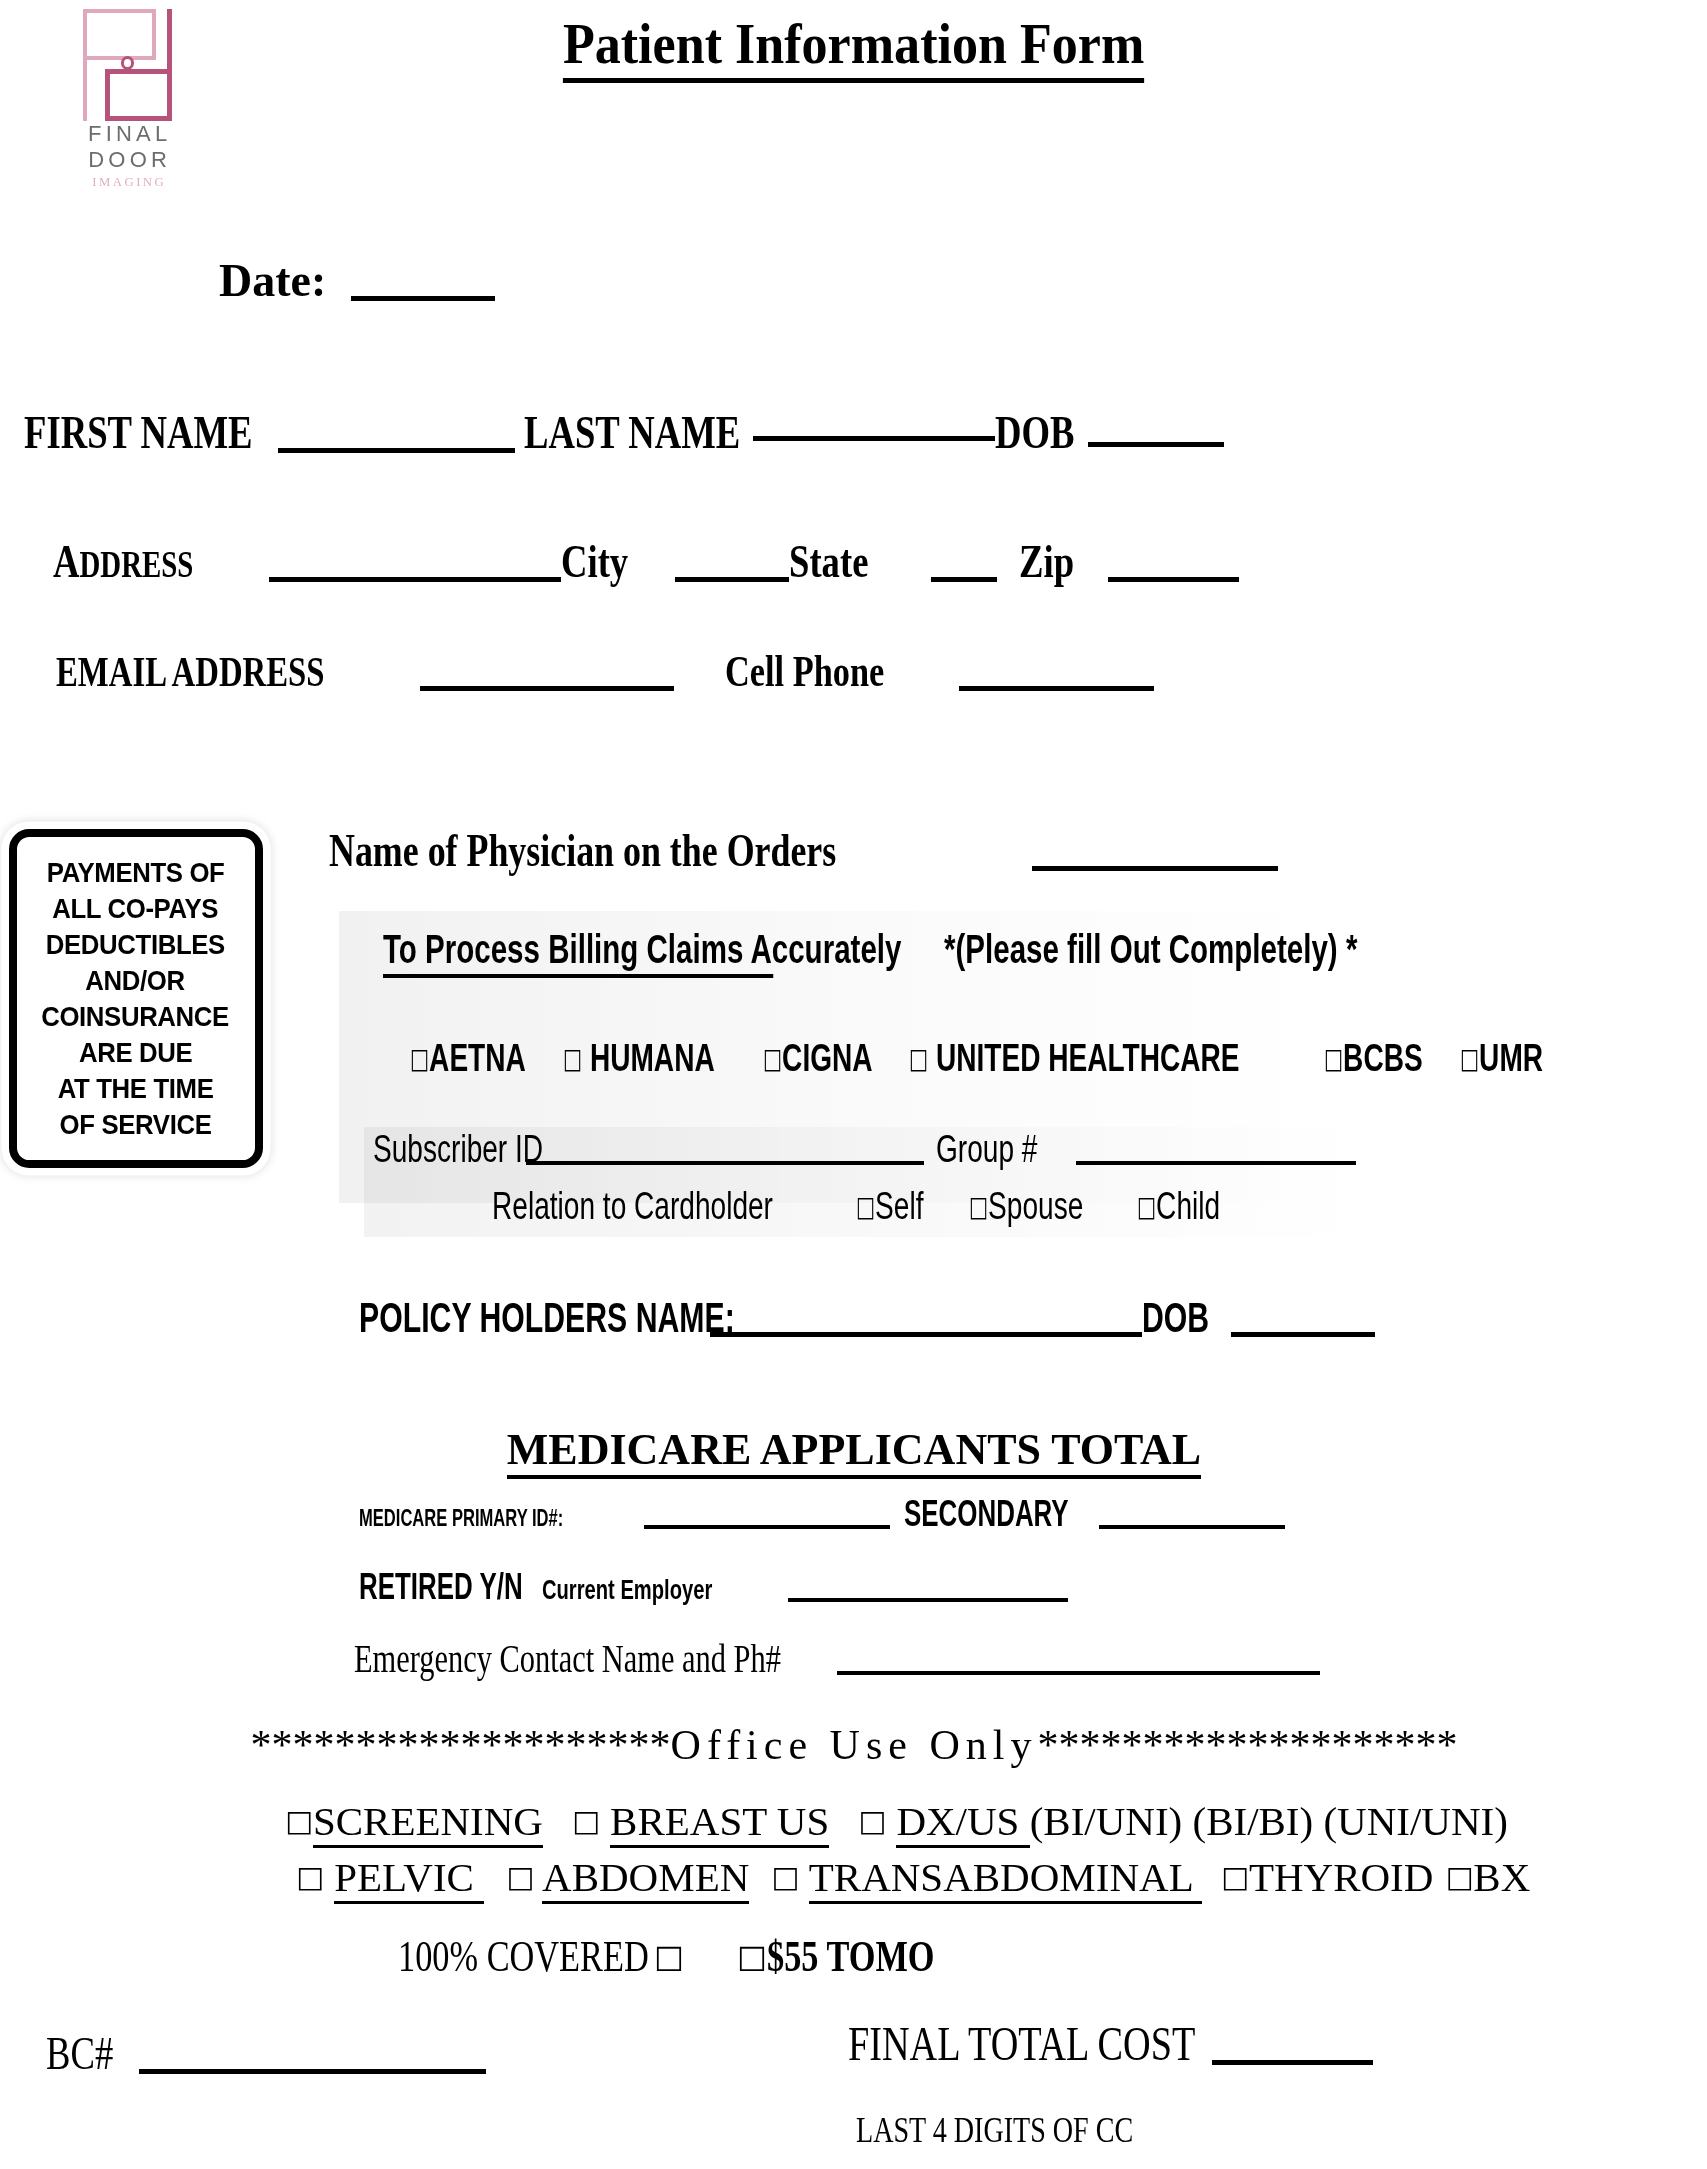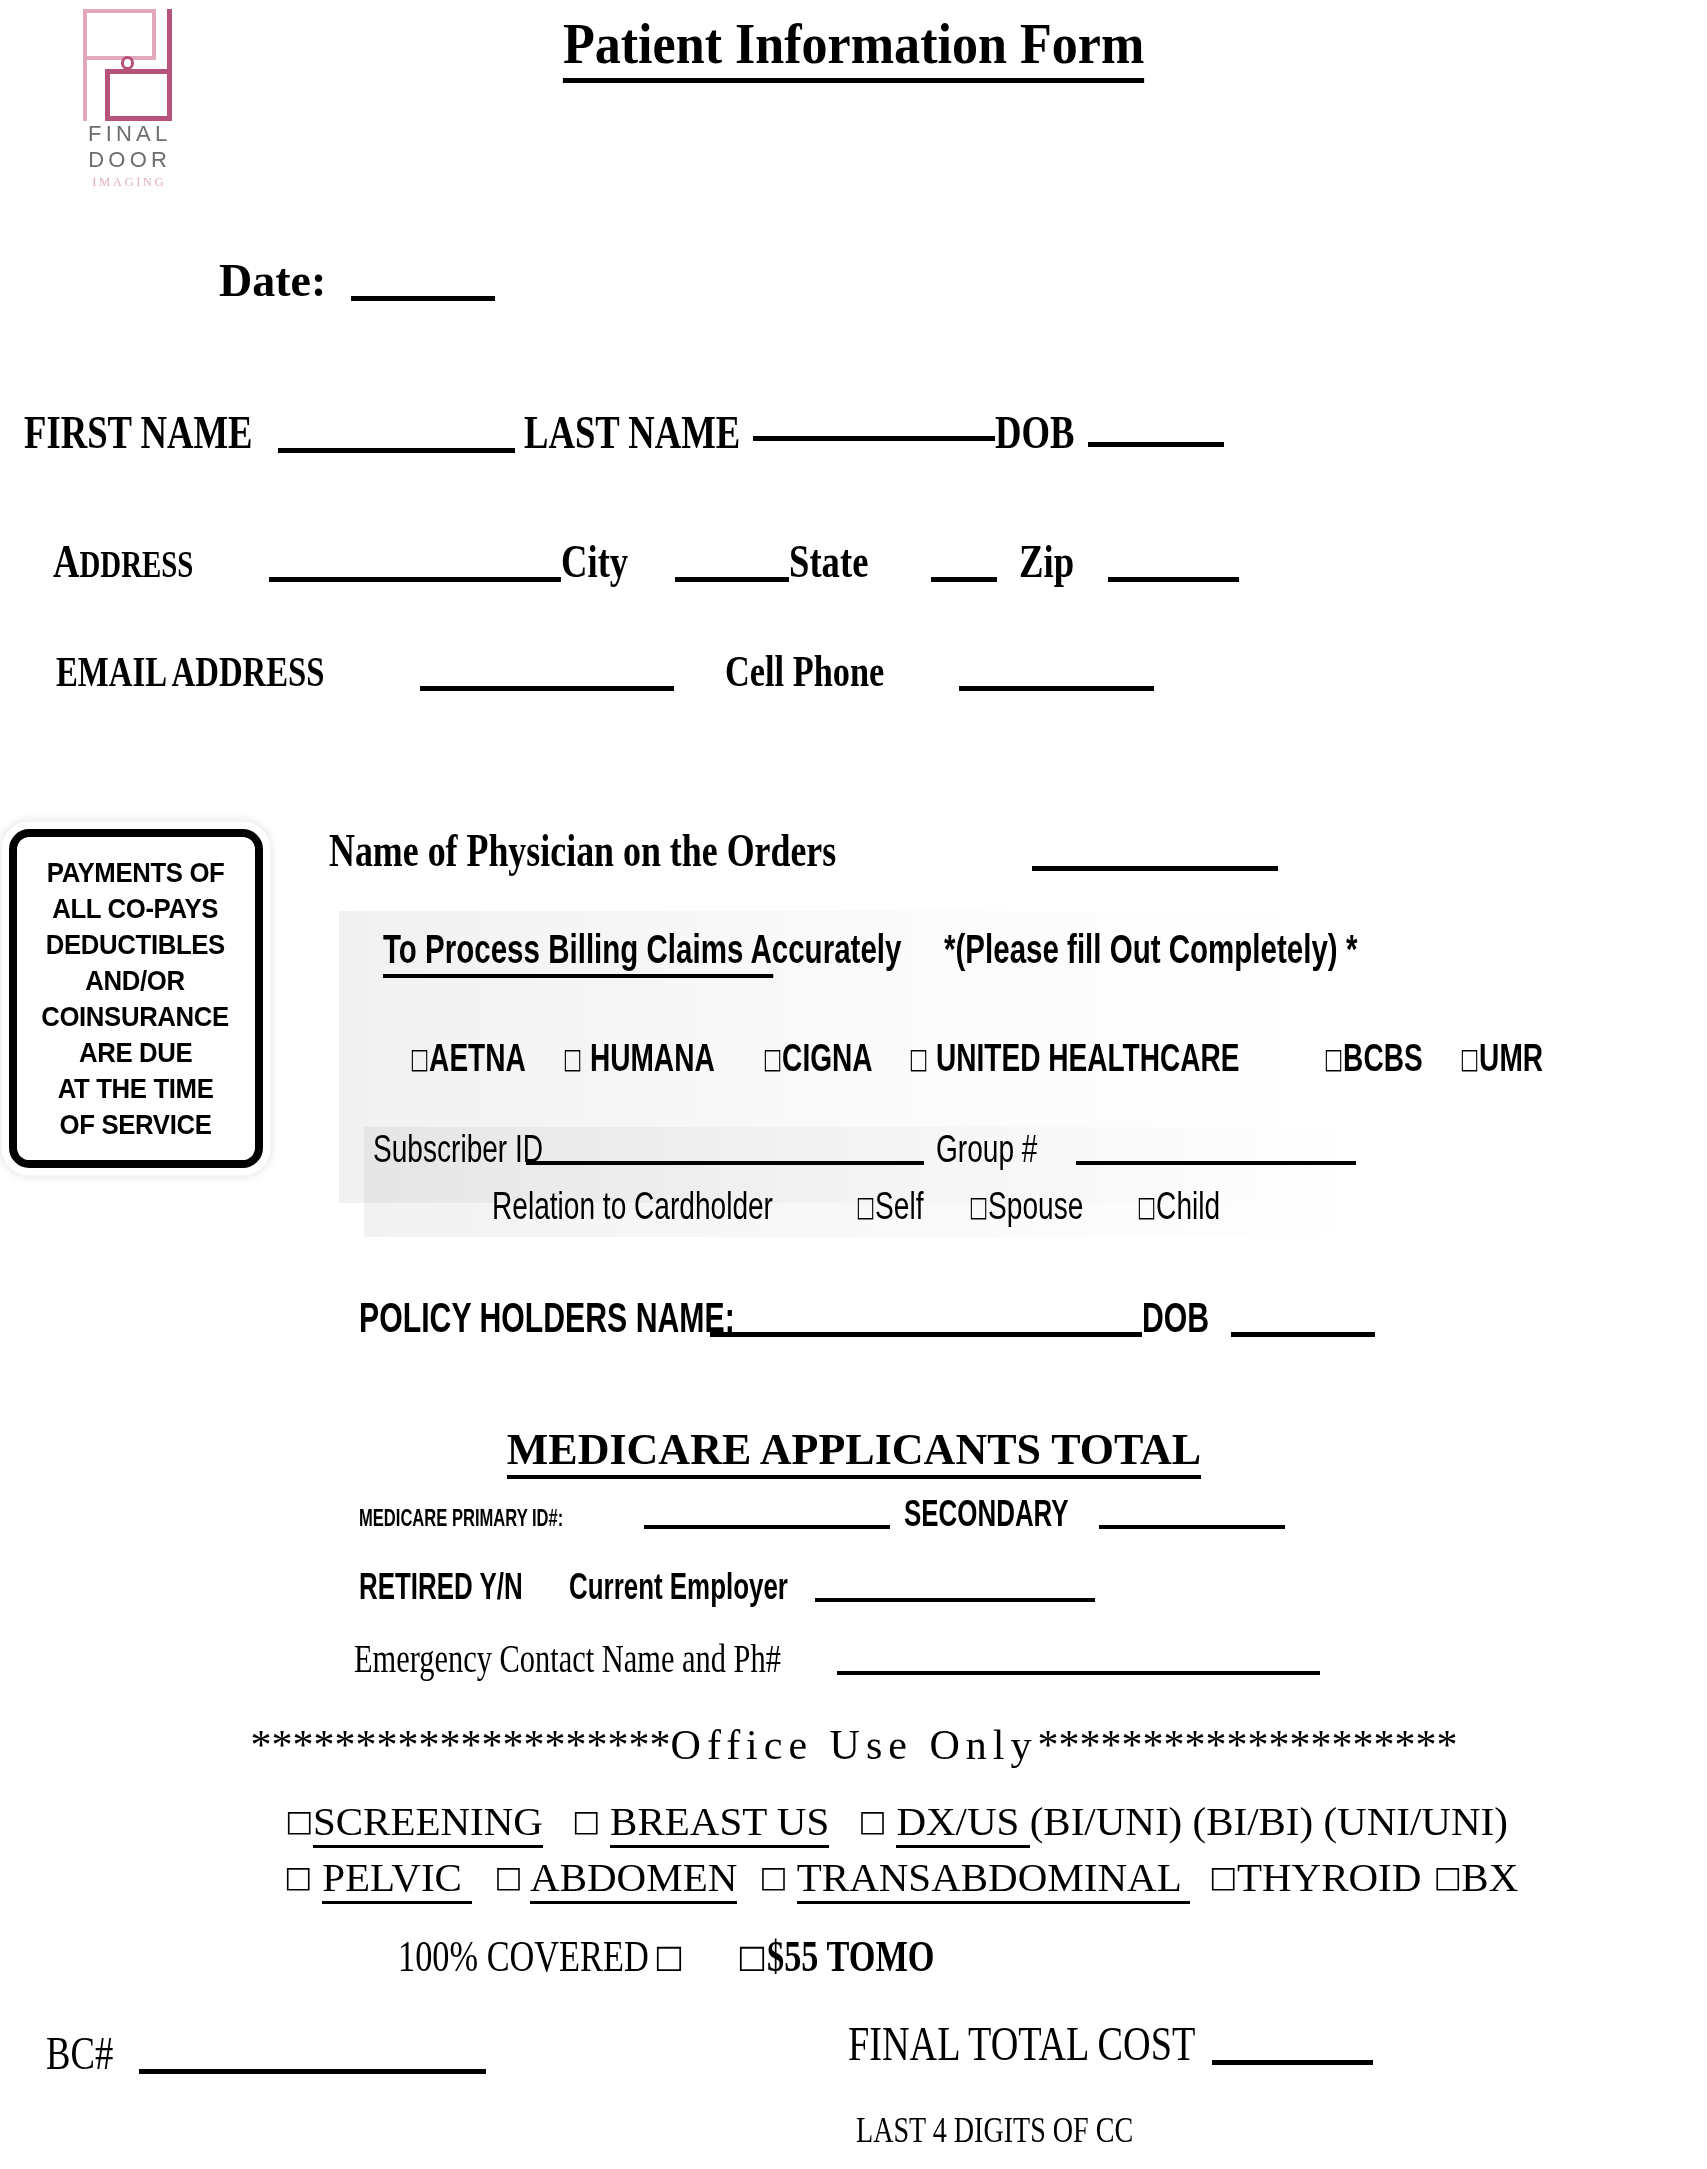--- a/index.html
+++ b/index.html
@@ -292,36 +292,36 @@
 
   <div class="abs" style="left:0; width:1708px; top:1424px; text-align:center;">
     <span class="lbl-big" style="font-size:44px;"><span class="underline">MEDICARE APPLICANTS TOTAL</span></span>
   </div>
 
   <div class="abs" style="left:359px; top:1493px;">
     <span class="sans-narrow" style="font-size:23px;"><span class="cond" style="width:280px;">MEDICARE PRIMARY ID#:</span></span><span class="rule-thin" style="width:246px; margin-left:5.1px;"></span><span class="sans-narrow" style="font-size:36px; margin-left:13.6px;"><span class="cond" style="width:195px;">SECONDARY</span></span><span class="rule-thin" style="width:186px;"></span>
   </div>
 
   <div class="abs" style="left:359px; top:1566px;">
-    <span class="sans-narrow" style="font-size:36px;"><span class="cond" style="width:182px;">RETIRED Y/N</span></span><span class="sans-narrow" style="font-size:36px; margin-left:28px;"><span class="cond" style="width:246px;">Current Employer</span></span><span class="rule-thin" style="width:280px;"></span>
+    <span class="sans-narrow" style="font-size:36px;"><span class="cond" style="width:182px;">RETIRED Y/N</span></span><span class="sans-narrow" style="font-size:28px; margin-left:1px;"><span class="cond" style="width:246px;">Current Employer</span></span><span class="rule-thin" style="width:280px;"></span>
   </div>
 
   <div class="abs" style="left:354px; top:1636px;">
     <span class="lbl-big" style="font-size:39px; font-weight:normal;"><span class="lbl-cond" style="width:483px;">Emergency Contact Name and Ph#</span></span><span class="rule-thin" style="width:483px;"></span>
   </div>
 
   <div class="abs" style="left:0; width:1708px; top:1721px; text-align:center;">
     <span class="lbl-big" style="font-size:42px; font-weight:normal;"><span>********************</span></span><span class="lbl-big" style="font-size:42px; font-weight:normal; letter-spacing:6px;"><span>Office Use Only</span></span><span class="lbl-big" style="font-size:42px; font-weight:normal;"><span>********************</span></span>
   </div>
 
   <div class="abs" style="left:285px; top:1797px;">
     <span class="lbl-big" style="font-size:41px; font-weight:normal;"><span class="cb">□</span><span class="underline-thin">SCREENING</span></span><span class="lbl-big" style="font-size:41px; font-weight:normal; margin-left:29px;"><span class="cb">□</span> <span class="underline-thin">BREAST US</span></span><span class="lbl-big" style="font-size:41px; font-weight:normal; margin-left:29px;"><span class="cb">□</span> <span class="underline-thin">DX/US </span></span><span class="lbl-big" style="font-size:41px; font-weight:normal;"><span>(BI/UNI) (BI/BI) (UNI/UNI)</span></span>
   </div>
 
-  <div class="abs" style="left:284px; top:1853px;">
+  <div class="abs" style="left:296px; top:1853px;">
     <span class="lbl-big" style="font-size:41px; font-weight:normal;"><span class="cb">□</span> <span class="underline-thin">PELVIC </span></span><span class="lbl-big" style="font-size:41px; font-weight:normal; margin-left:22px;"><span class="cb">□</span> <span class="underline-thin">ABDOMEN</span></span><span class="lbl-big" style="font-size:41px; font-weight:normal; margin-left:22px;"><span class="cb">□</span> <span class="underline-thin">TRANSABDOMINAL </span></span><span class="lbl-big" style="font-size:41px; font-weight:normal; margin-left:18.6px;"><span class="cb">□</span><span>THYROID</span></span><span class="lbl-big" style="font-size:41px; font-weight:normal; margin-left:12px;"><span class="cb">□</span><span>BX</span></span>
   </div>
 
   <div class="abs" style="left:398px; top:1931px;">
     <span class="lbl-big" style="font-size:44px; font-weight:normal;"><span class="lbl-cond" style="width:256px;">100% COVERED</span><span class="cb">□</span></span><span class="lbl-big" style="font-size:44px; margin-left:53px;"><span class="cb">□</span><span class="lbl-cond" style="width:182px;">$55 TOMO</span></span>
   </div>
 
   <div class="abs" style="left:848px; top:2015px;">
     <span class="lbl-big" style="font-size:49px; font-weight:normal;"><span class="lbl-cond" style="width:364px;">FINAL TOTAL COST</span></span><span class="rule" style="width:161px;"></span>
   </div>

